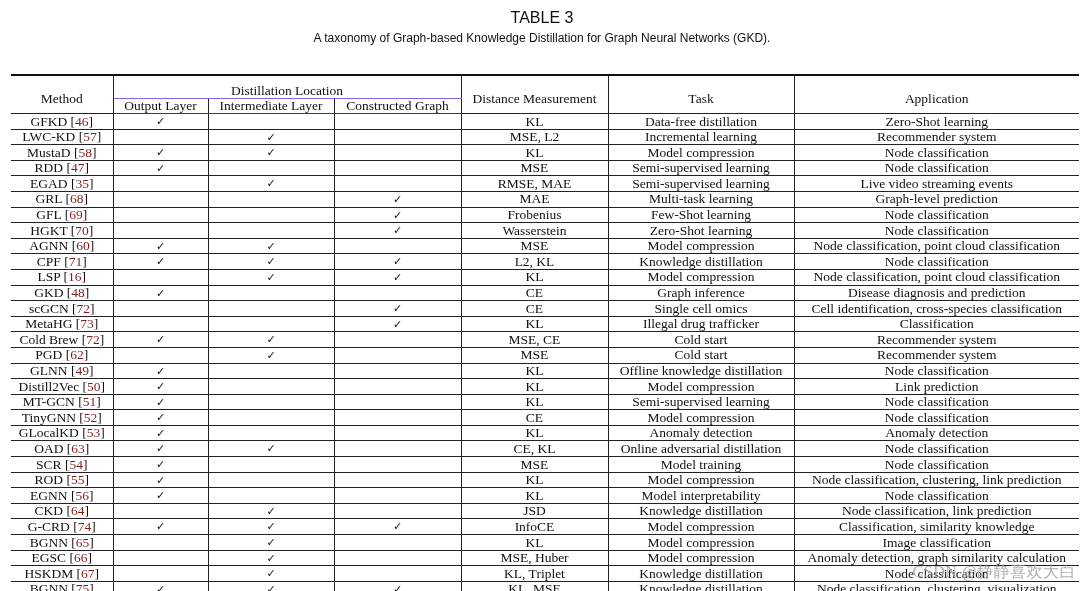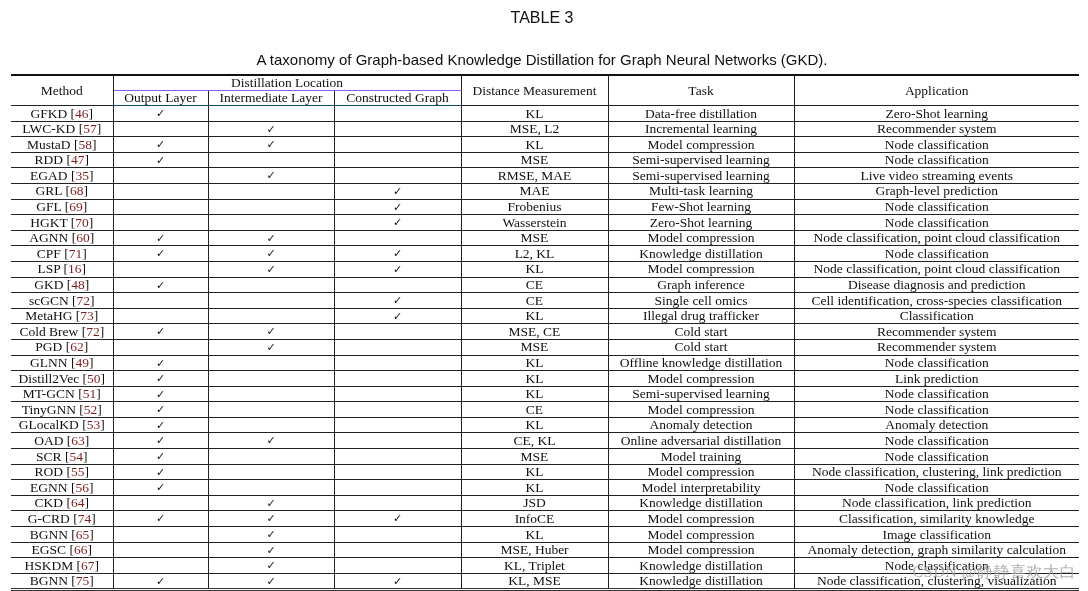--- a/index.html
+++ b/index.html
@@ -1,26 +1,26 @@
 <!DOCTYPE html>
 <html><head>
 <meta charset="utf-8">
 <style>
   html, body { margin: 0; padding: 0; background: #ffffff; }
   body { width: 1088px; height: 591px; position: relative; overflow: hidden; color: #111; }
   .caption { position: absolute; left: 0; top: 8px; width: 1084px; text-align: center;
     font-family: "Liberation Sans", sans-serif; font-size: 16px; line-height: 20px; color: #111; }
-  .caption .t2 { font-size: 15px; margin-top: 22px; }
+  .caption .t2 { font-size: 12px; }
   table.tax { position: absolute; left: 11px; top: 74px; width: 1068px; border-collapse: collapse;
     font-family: "Liberation Serif", serif; font-size: 13.5px; line-height: 13.6px; }
   table.tax td, table.tax th { text-align: center; padding: 0; font-weight: normal; white-space: nowrap;
     border-left: 1px solid #222; border-right: 1px solid #222; }
   table.tax tr.toprule td { height: 0; border-top: 2px solid #111; border-left: none; border-right: none; padding: 0; }
   table.tax thead th { height: 14px; }
-  table.tax thead tr.h1 th { padding-top: 0; }
+  table.tax thead tr.h1 th { padding-top: 8px; }
   table.tax thead tr.h1 th.grp { border-bottom: 1px solid #8b5cf6; margin-left: 40px; }
   table.tax thead tr.h2 th { border-bottom: 1px solid #0c4a6e; }
   table.tax thead tr.h1 th.rs { border-bottom: 1px solid #222; }
   table.tax tbody td { border-bottom: 1px solid #222; height: 13.7px; }
   table.tax tbody tr:last-child td { border-bottom: 3px double #333; }
   table.tax td:first-child, table.tax th:first-child { border-left: none; }
   table.tax td:last-child, table.tax th:last-child { border-right: none; }
   .ref { color: #7f1d1d; }
   .chk { font-family: "DejaVu Sans", sans-serif; font-size: 11px; }
   .watermark { position: absolute; right: 12px; top: 562px; font-family: Liberation Serif, serif;

